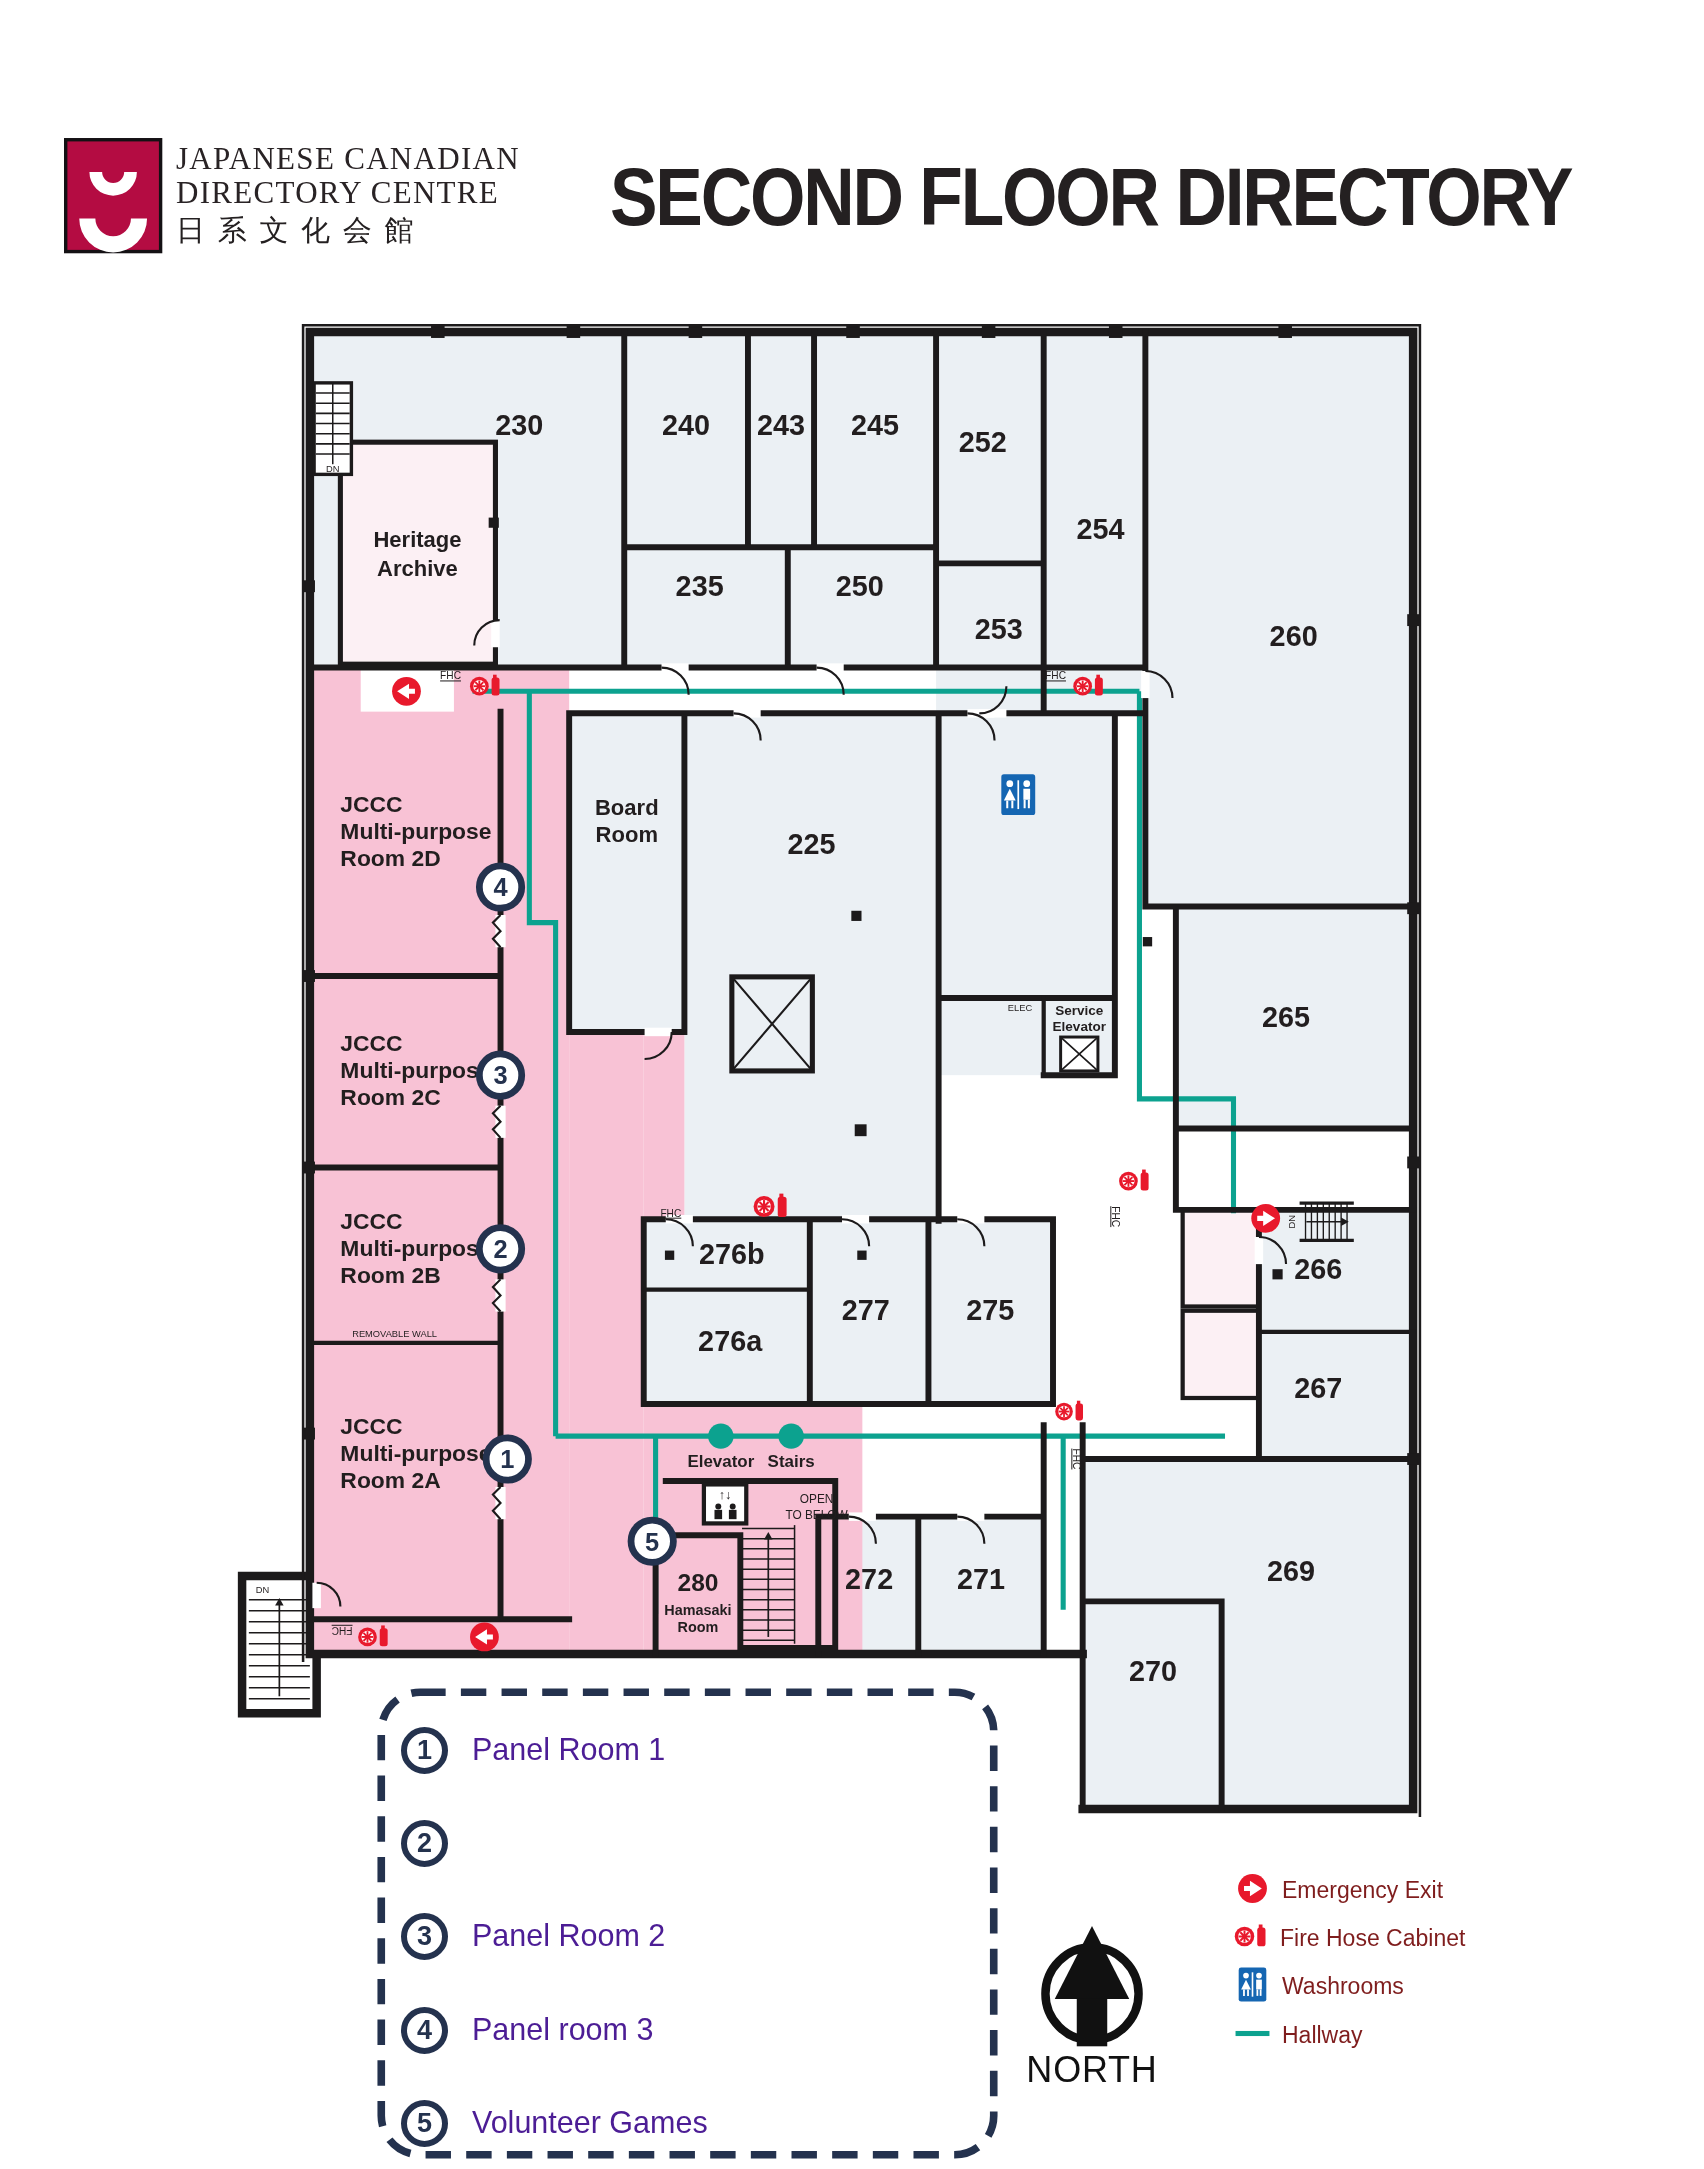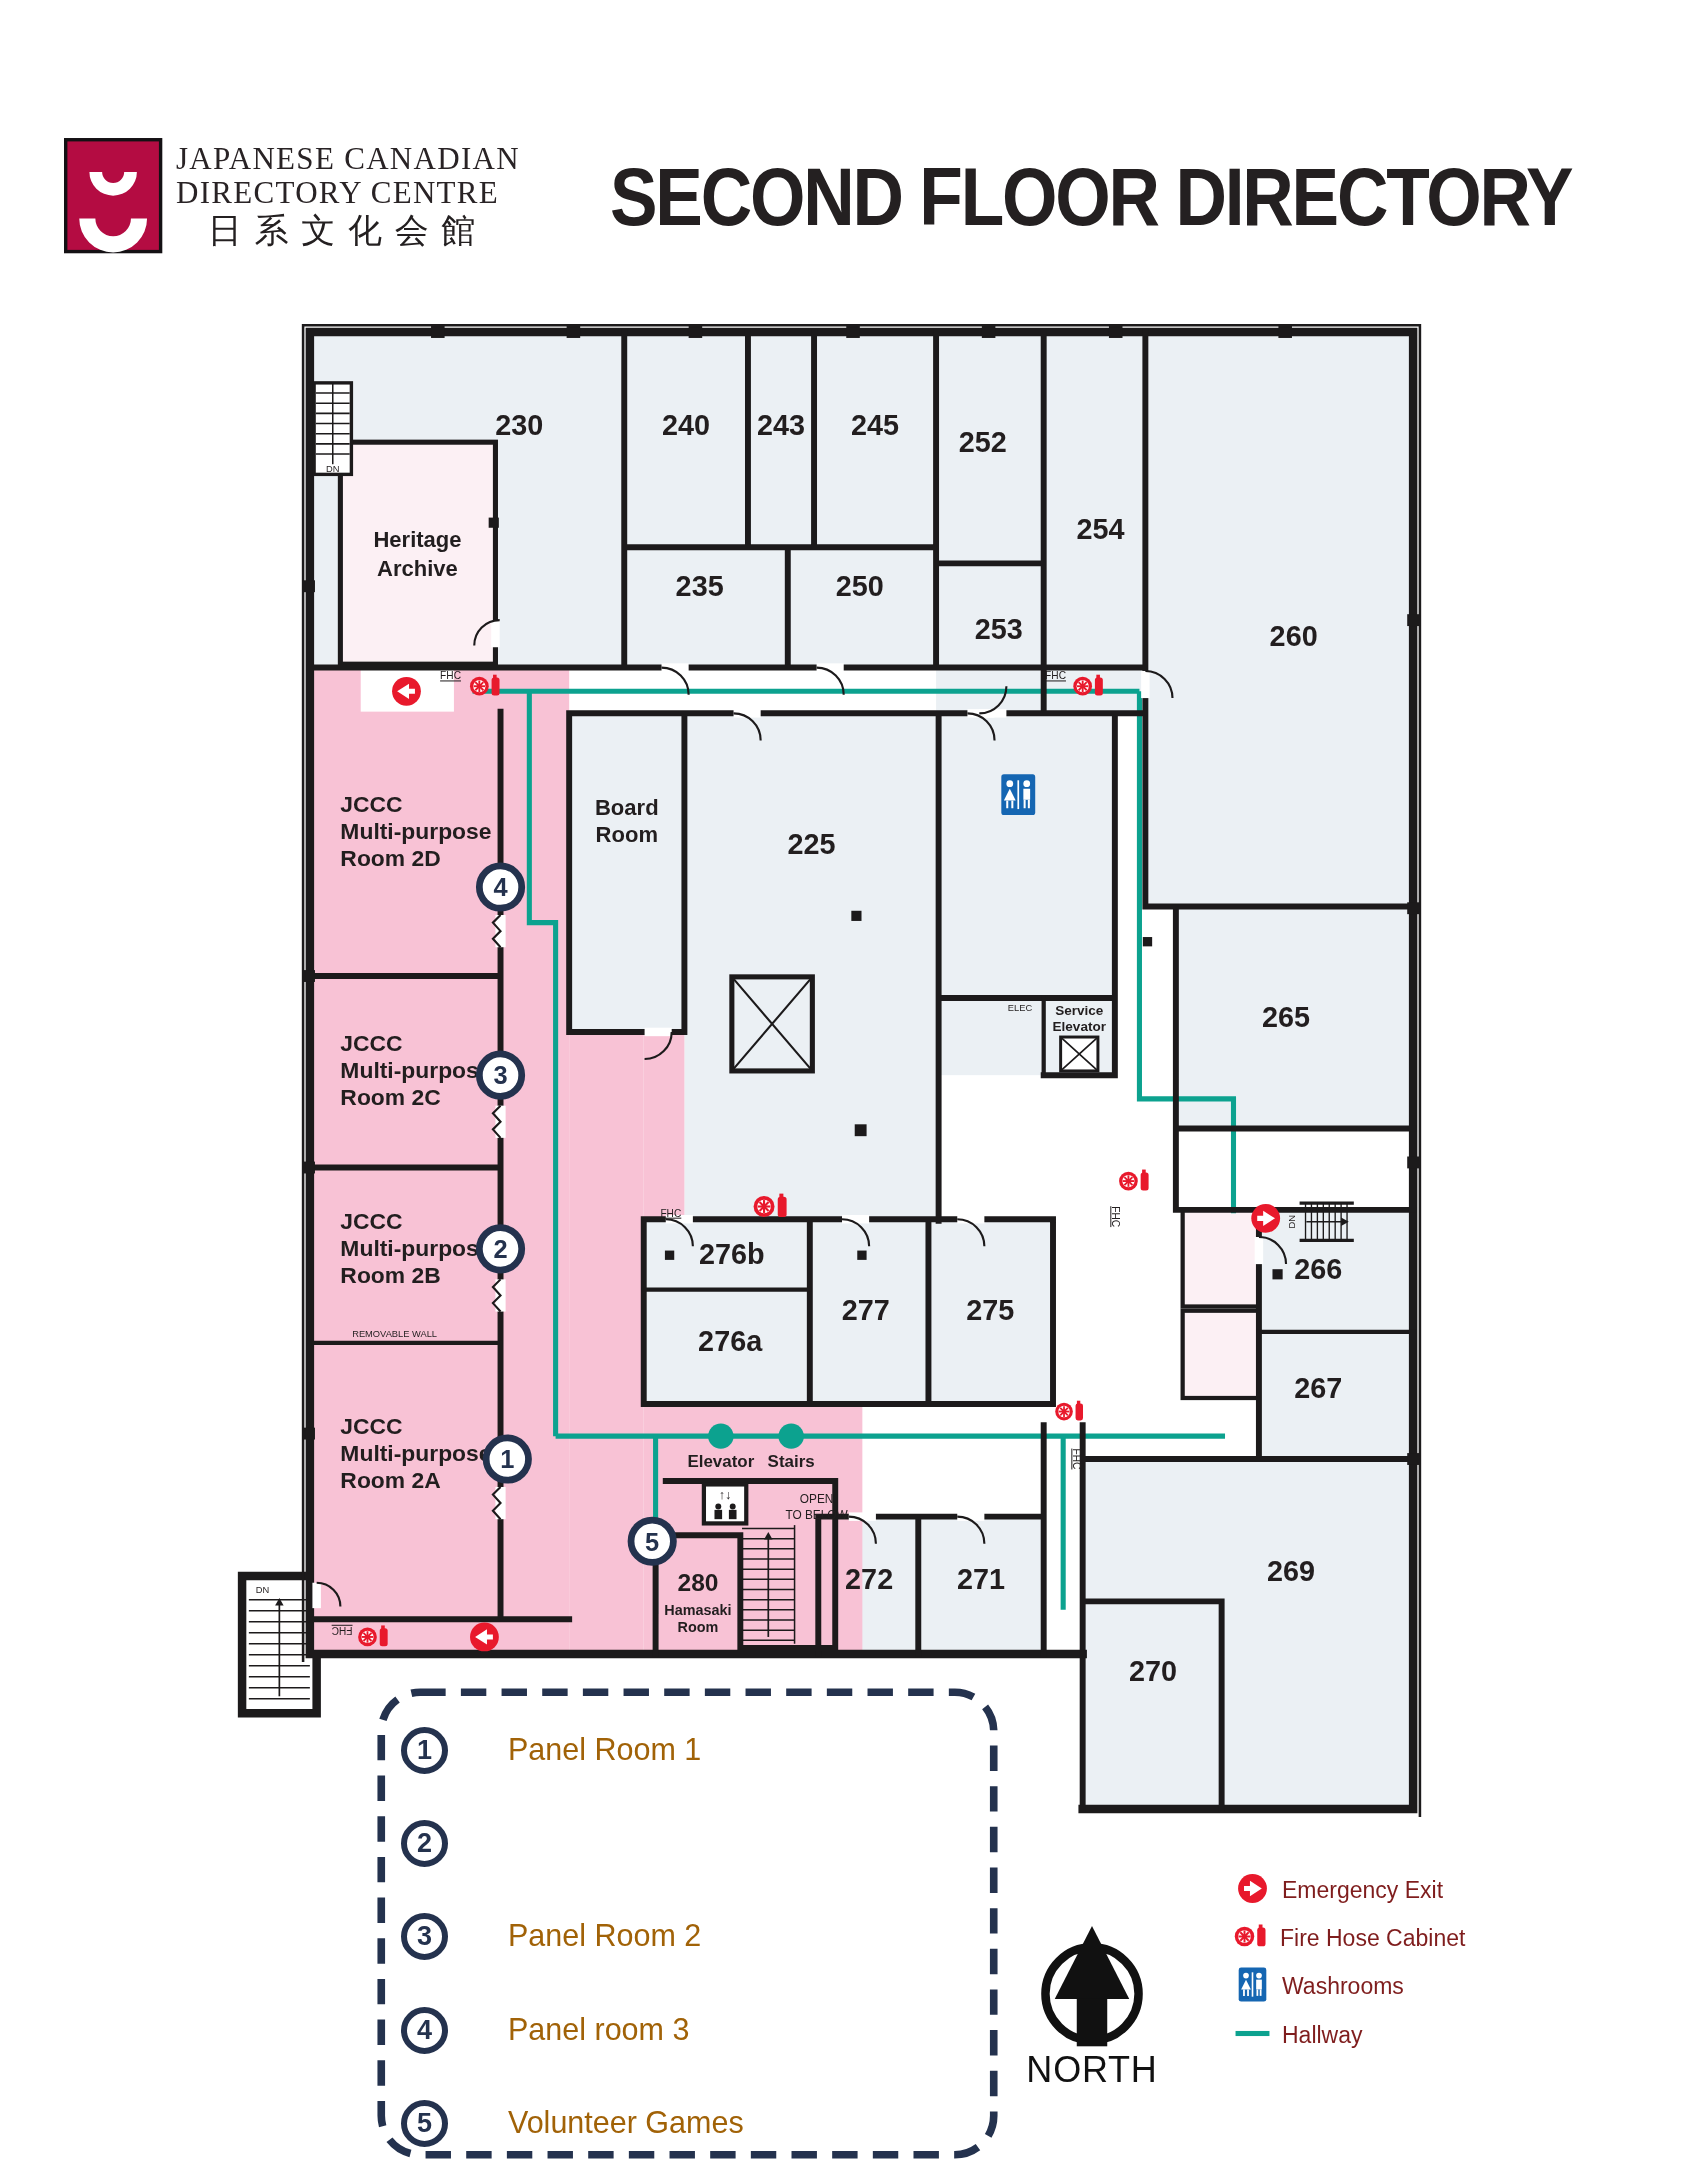--- a/index.html
+++ b/index.html
@@ -2,21 +2,21 @@
 <html style="font-size:13.6px"><head>
 <meta charset="utf-8">
 <style>
   html,body{margin:0;padding:0;background:#fff;}
   #page{position:relative;width:1636px;height:2170px;background:#fff;overflow:hidden;
         font-family:"Liberation Sans",sans-serif;}
   .abs{position:absolute;}
   
   #brand-text{left:176px;top:142px;color:#292325;font-family:"Liberation Serif",serif;}
   #brand-text .bl{font-size:31px;line-height:34px;letter-spacing:1.3px;}
-  #brand-text .bk{font-size:34px;line-height:37px;letter-spacing:12.7px;margin-top:1.7px;color:#242021;text-align:center;}
+  #brand-text .bk{font-size:29px;line-height:37px;letter-spacing:12.7px;margin-top:1.7px;color:#242021;}
   #page-title{left:610px;top:151px;width:932px;text-align:left;font-size:81px;font-weight:700;
               letter-spacing:-2.5px;color:#242021;white-space:nowrap;transform:scaleX(.88);
               transform-origin:left center;}
   
   text{font-family:"Liberation Sans",sans-serif;fill:#221e1f;}
   .rn{font-weight:700;font-size:34px;text-anchor:middle;}
   .rn-s{font-weight:700;font-size:29px;text-anchor:middle;}
   .nm{font-weight:700;font-size:26px;text-anchor:middle;}
   .jl{font-weight:700;font-size:27px;text-anchor:start;}
   .hm{font-weight:700;font-size:17px;text-anchor:middle;}
@@ -26,21 +26,21 @@
   .xs{font-weight:400;font-size:11px;text-anchor:middle;}
   .xxs{font-weight:400;font-size:10px;text-anchor:middle;}
   .fhcl{font-weight:400;font-size:12px;text-anchor:middle;text-decoration:underline;}
   .conum{font-weight:700;font-size:30px;text-anchor:middle;fill:#24324e;}
   
   #callout-box{left:377px;top:1688px;width:621px;height:471px;}
   .co-row{position:absolute;left:0;width:100%;height:47px;}
   .co-circle{position:absolute;left:24px;top:0;width:47px;height:47px;border:6.8px solid #24324e;
              border-radius:50%;box-sizing:border-box;background:#fff;color:#24324e;
              font-size:27px;font-weight:700;text-align:center;line-height:34px;}
-  .co-label{position:absolute;left:95px;top:5.1px;font-size:30.5px;color:#a16207;white-space:nowrap;margin-left:36px;}
+  .co-label{position:absolute;left:95px;top:5.1px;font-size:30.5px;color:#4c1d95;white-space:nowrap;}
   
   .lg-row{position:absolute;height:39px;}
   .lg-icon{position:absolute;left:0;top:0;width:39px;height:39px;}
   .lg-label{position:absolute;left:49px;top:7.6px;font-size:23px;color:#7f1d1d;white-space:nowrap;}
   #north-label{left:1024px;top:2049px;width:136px;text-align:center;font-size:36px;font-weight:400;
                color:#111;letter-spacing:0.8px;}
 </style>
 </head>
 <body>
 

